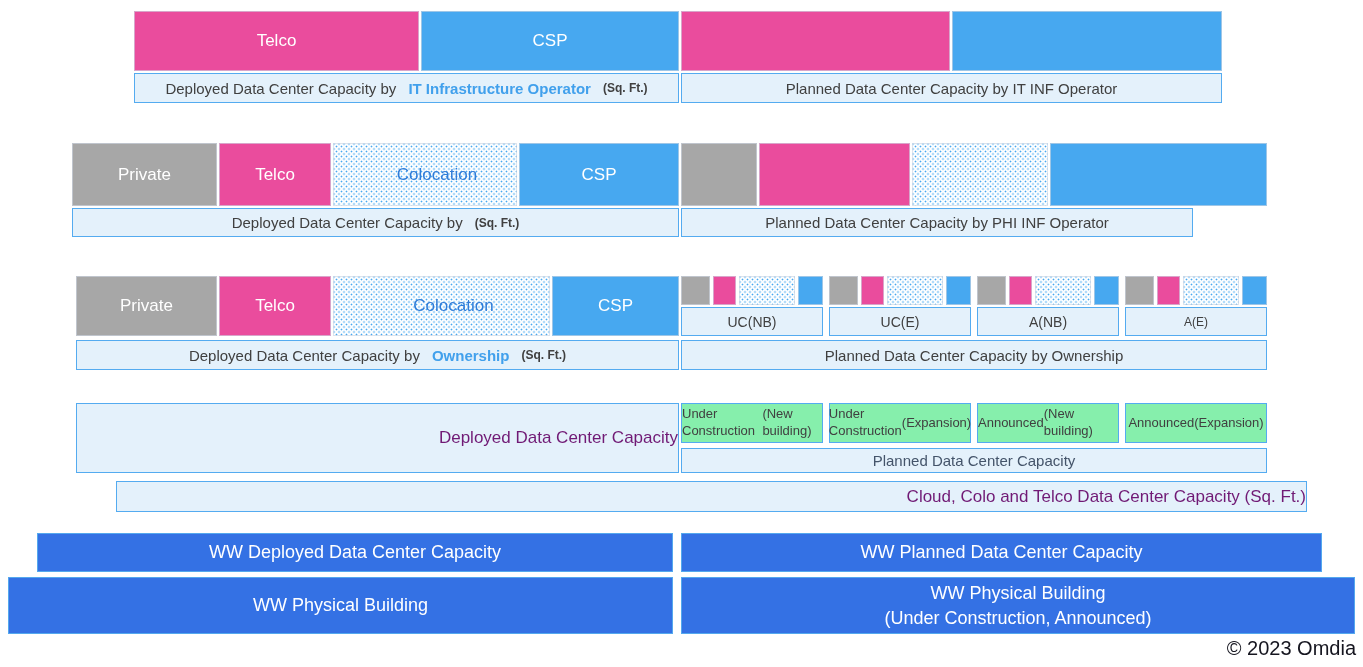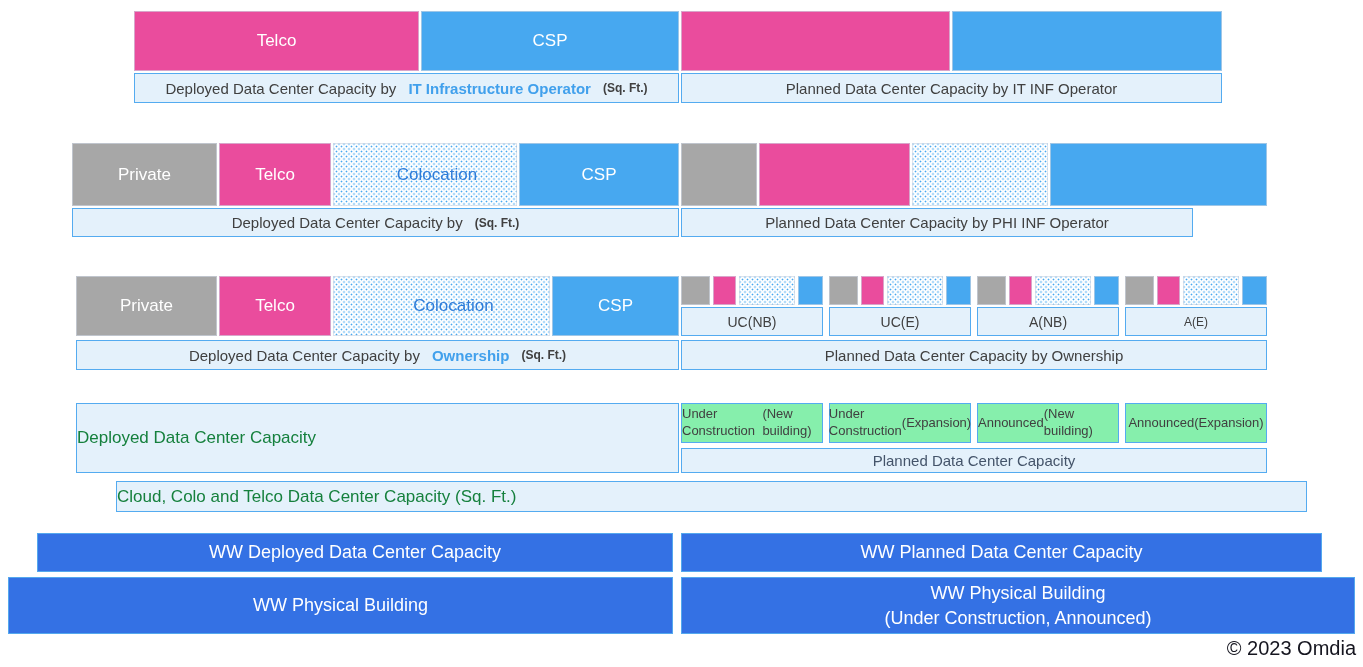--- a/index.html
+++ b/index.html
@@ -27,22 +27,22 @@
     position:absolute;box-sizing:border-box;
     background:#E4F1FB;border:1px solid #54ABF0;
     display:flex;align-items:center;justify-content:center;gap:12px;
     color:#404040;font-size:15px;white-space:nowrap;
   }
   .cap .hl{color:#41A0EC;font-weight:bold;}
   .cap .small{font-size:12px;font-weight:bold;}
   .bigbox{
     position:absolute;box-sizing:border-box;
     background:#E4F1FB;border:1px solid #54ABF0;
-    display:flex;align-items:center;justify-content:flex-start;
-    color:#15803d;font-size:17px;
+    display:flex;align-items:center;justify-content:flex-end;
+    color:#701a75;font-size:17px;
   }
   .minigroup{
     position:absolute;box-sizing:border-box;display:flex;gap:3px;
   }
   .minigroup .mseg{
     box-sizing:border-box;height:100%;
     border:1px solid rgba(206,213,226,0.65);
   }
   .plannedbox{
     position:absolute;box-sizing:border-box;

